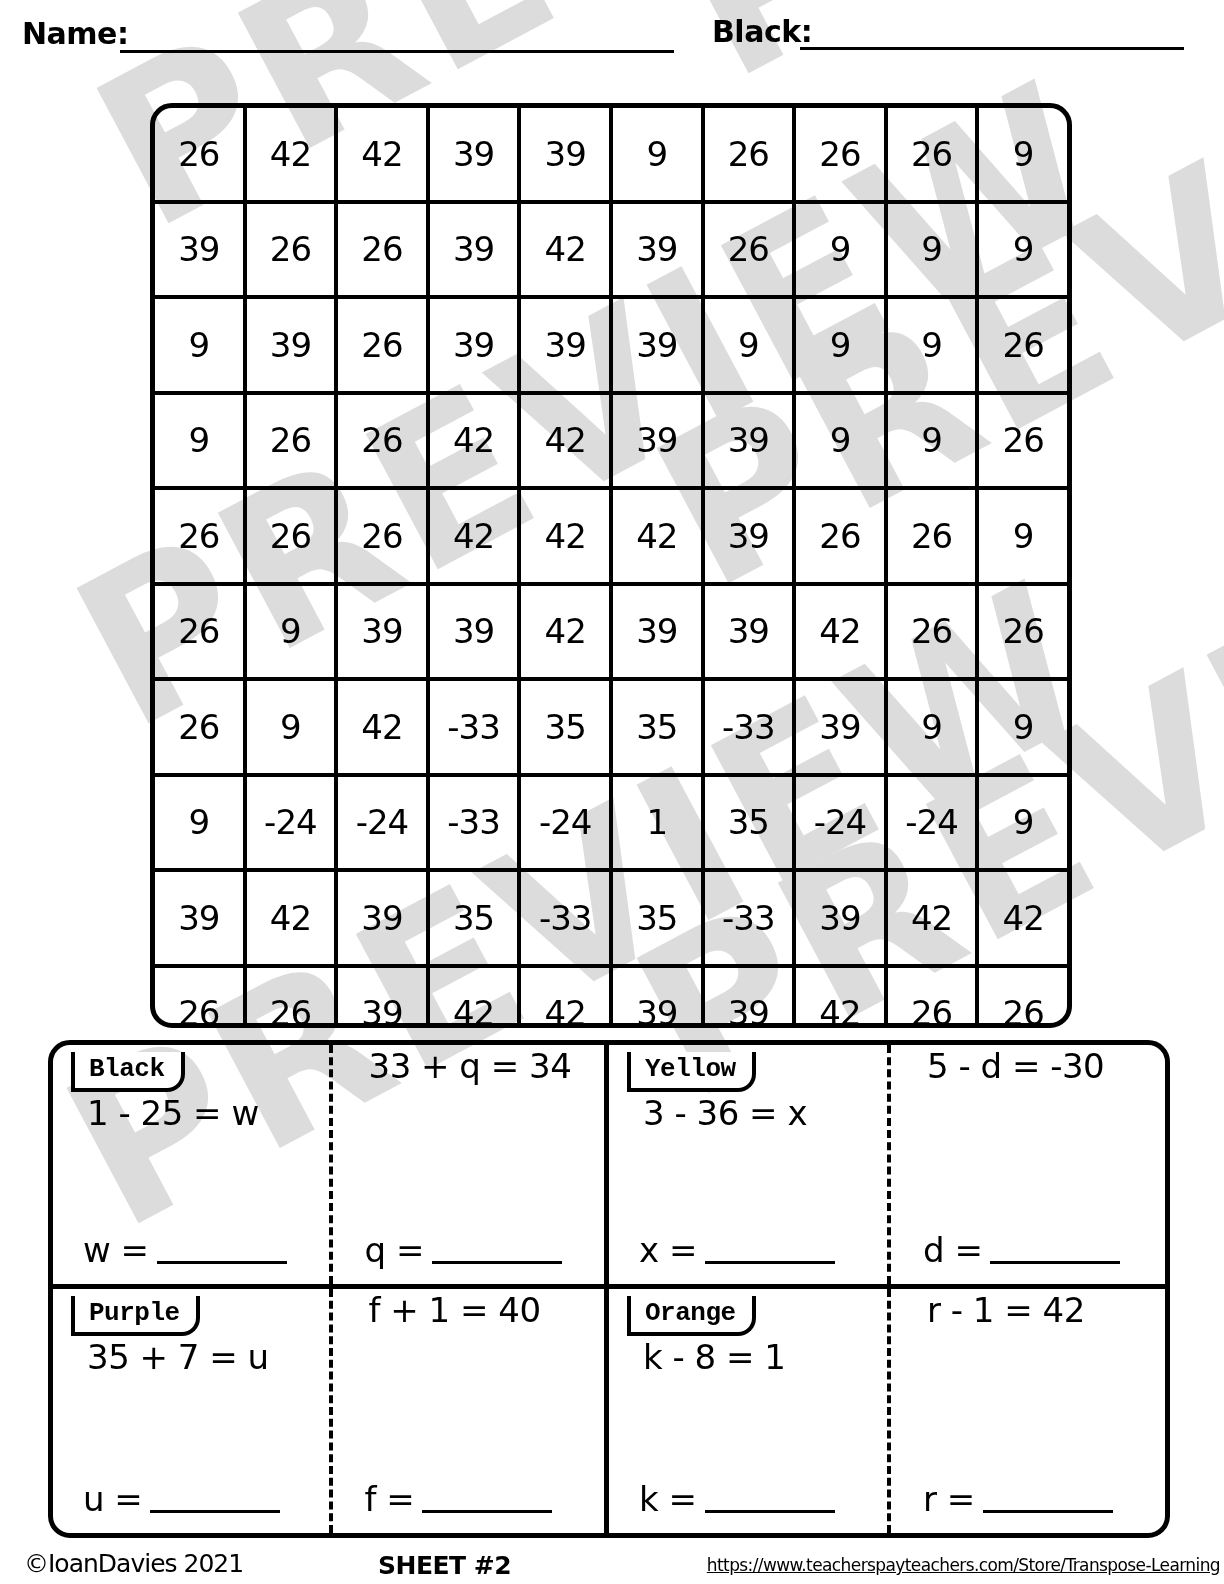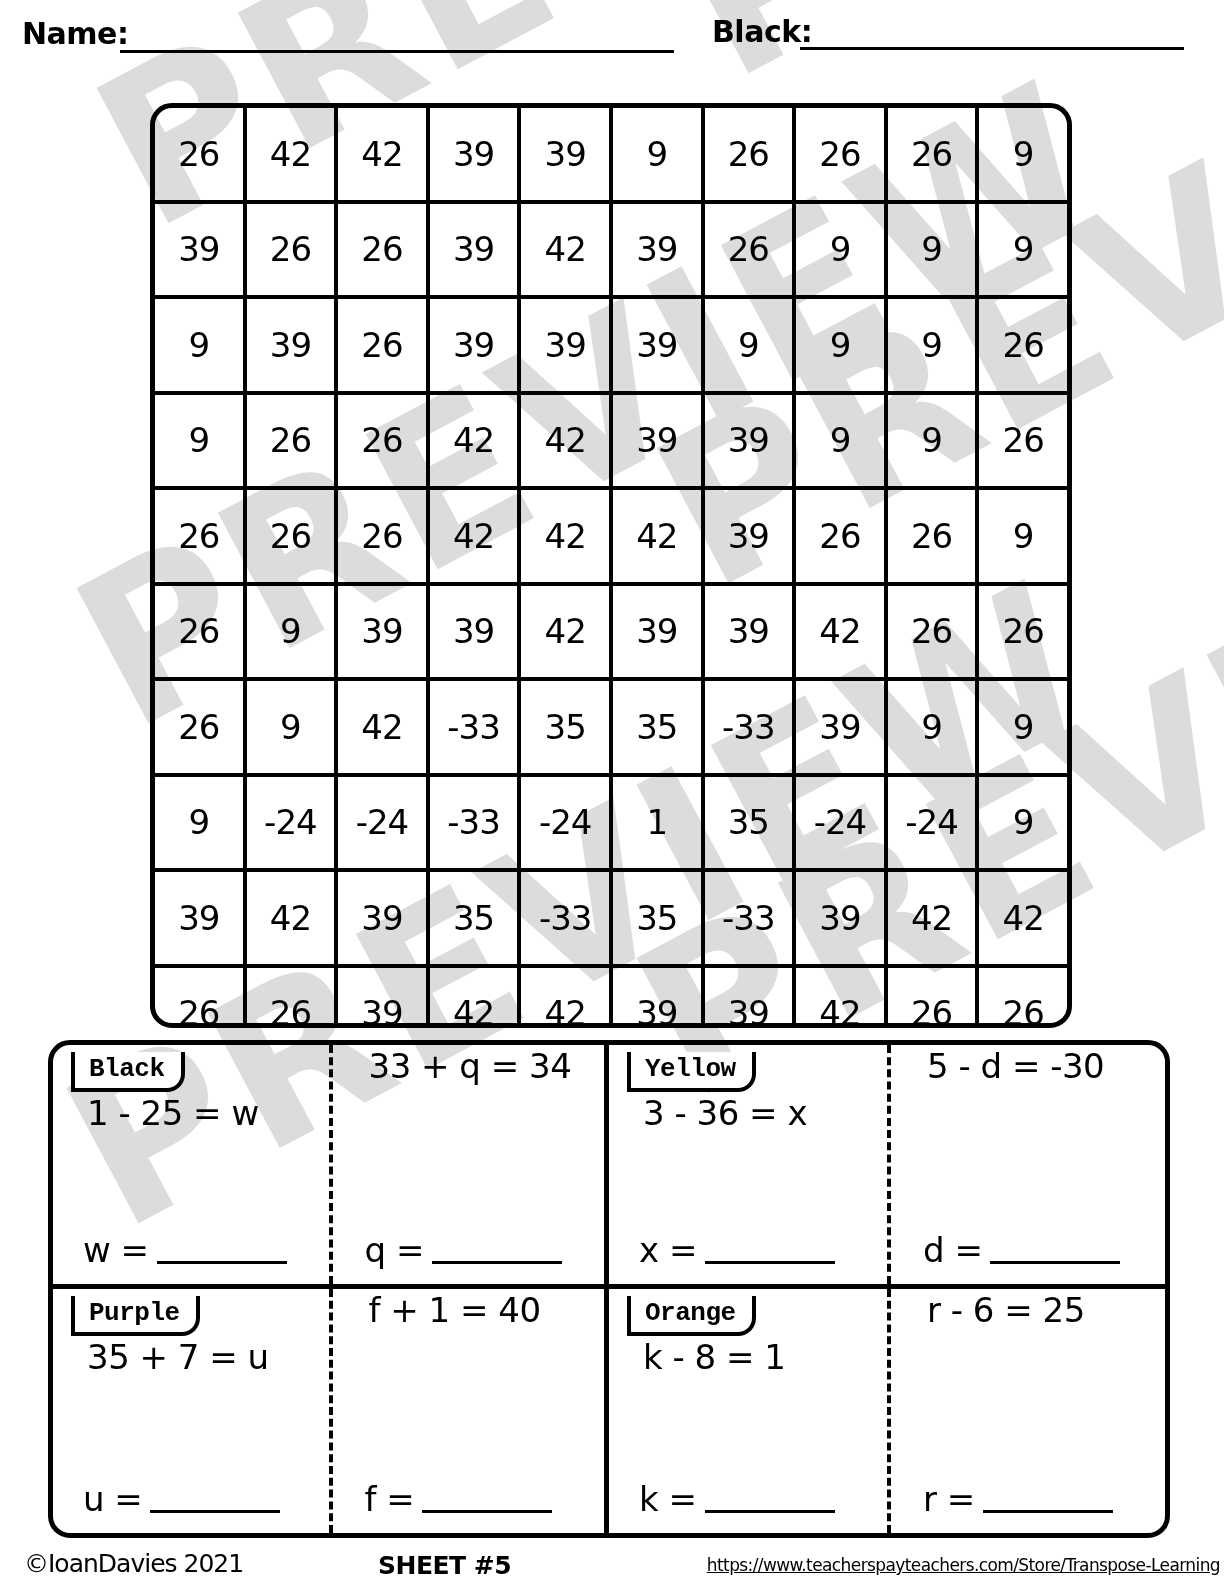--- a/index.html
+++ b/index.html
@@ -419,28 +419,28 @@
         <div class="color-tab">Orange</div>
         <div class="q-split"></div>
         <div class="eq-half eq-left">
           <div class="eq-text">k - 8 = 1</div>
           <div class="ans-row">
             <span>k =</span>
             <span class="ans-rule"></span>
           </div>
         </div>
         <div class="eq-half eq-right">
-          <div class="eq-text">r - 6 = 25</div>
+          <div class="eq-text">r - 1 = 42</div>
           <div class="ans-row">
             <span>r =</span>
             <span class="ans-rule"></span>
           </div>
         </div>
       </div>
     </div>
 
   <div id="footer">
     <div id="copyright">©IoanDavies 2021</div>
-    <div id="sheet-number">SHEET #5</div>
+    <div id="sheet-number">SHEET #2</div>
     <a id="store-link" href="#">https://www.teacherspayteachers.com/Store/Transpose-Learning</a>
   </div>
 
 </div>
 
 </body></html>

